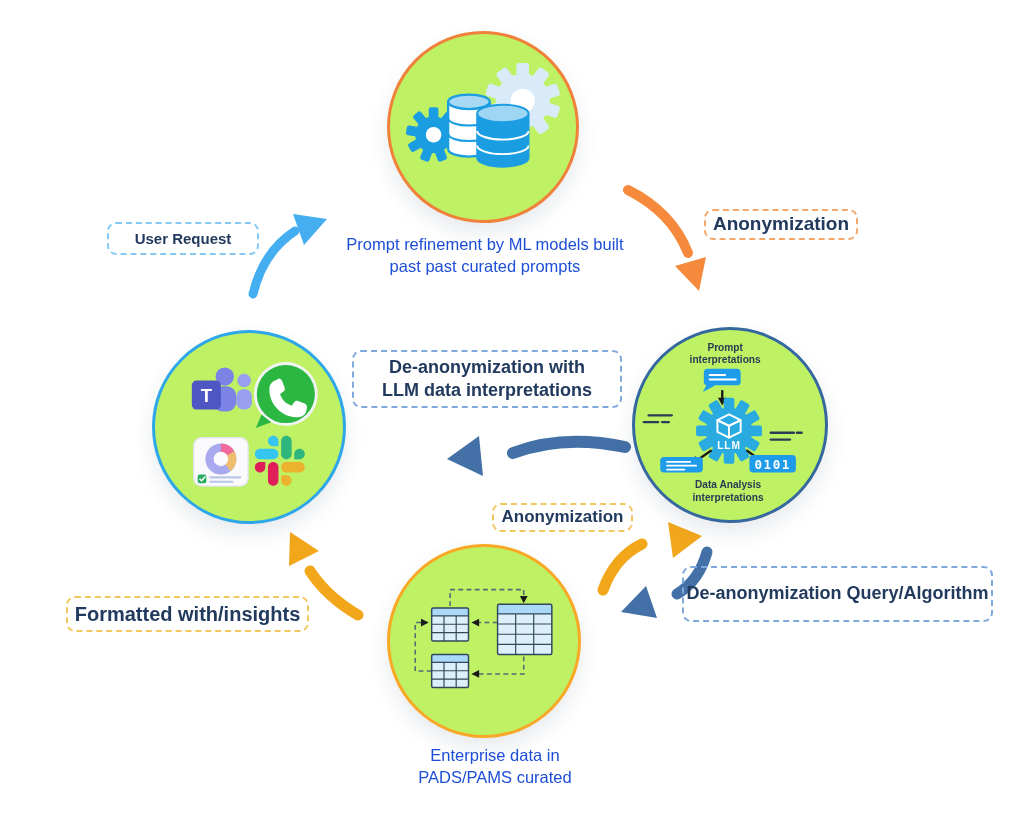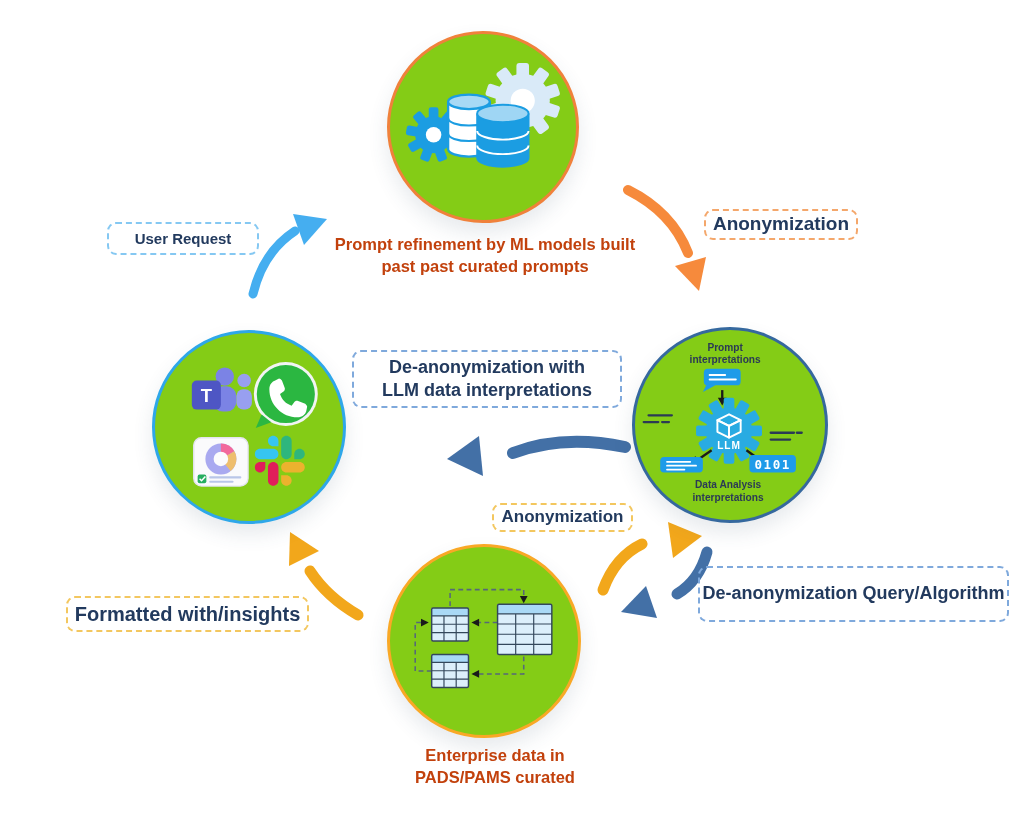--- a/index.html
+++ b/index.html
@@ -1,31 +1,31 @@
 <!DOCTYPE html>
 <html><head>
 <meta charset="utf-8">
 <style>
   html,body{margin:0;padding:0;background:#fff;}
   .stage{position:relative;width:1024px;height:830px;background:#fff;overflow:hidden;
          font-family:"Liberation Sans",sans-serif;color:#223a5e;}
-  .circle{position:absolute;border-radius:50%;background:#84cc16;box-sizing:border-box;
+  .circle{position:absolute;border-radius:50%;background:#bef264;box-sizing:border-box;
           box-shadow:0 10px 20px rgba(60,80,110,.12);}
   .circle svg{position:absolute;left:0;top:0;width:100%;height:100%;}
   .tag{position:absolute;border:2px dashed;border-radius:9px;display:flex;flex-direction:column;
        align-items:center;justify-content:center;text-align:center;font-weight:bold;
        color:#223a5e;background:transparent;box-sizing:border-box;line-height:1.3;}
-  .caption{position:absolute;text-align:center;color:#c2410c;font-weight:700;
+  .caption{position:absolute;text-align:center;color:#1d4ed8;font-weight:400;
            font-size:16.5px;line-height:1.34;}
   .overlay{position:absolute;left:0;top:0;width:1024px;height:830px;pointer-events:none;}
   #tag-user-request{left:107px;top:222px;width:152px;height:33px;font-size:15px;border-color:#85c8f2;}
   #tag-anon-top{left:704px;top:209px;width:154px;height:31px;font-size:19px;border-color:#f4a76b;}
   #tag-center{left:352px;top:350px;width:270px;height:58px;font-size:18px;border-color:#7fa9dc;}
   #tag-anon-mid{left:492px;top:503px;width:141px;height:29px;font-size:17px;border-color:#f3c75f;}
-  #tag-query{left:698px;top:566px;width:311px;height:56px;font-size:18px;border-color:#7fa9dc;}
+  #tag-query{left:682px;top:566px;width:311px;height:56px;font-size:18px;border-color:#7fa9dc;}
   #tag-formatted{left:66px;top:596px;width:243px;height:36px;font-size:20px;border-color:#f3c75f;}
   #caption-top{left:285px;top:233px;width:400px;}
   #caption-bottom{left:345px;top:744px;width:300px;}
   #node-top{left:387px;top:31px;width:192px;height:192px;border:3px solid #f0813b;}
   #node-left{left:152px;top:330px;width:194px;height:194px;border:3px solid #2ea7e9;}
   #node-right{left:632px;top:327px;width:196px;height:196px;border:3px solid #35689e;}
   #node-bottom{left:387px;top:544px;width:194px;height:194px;border:3px solid #f9a826;}
 </style>
 </head>
 <body>

